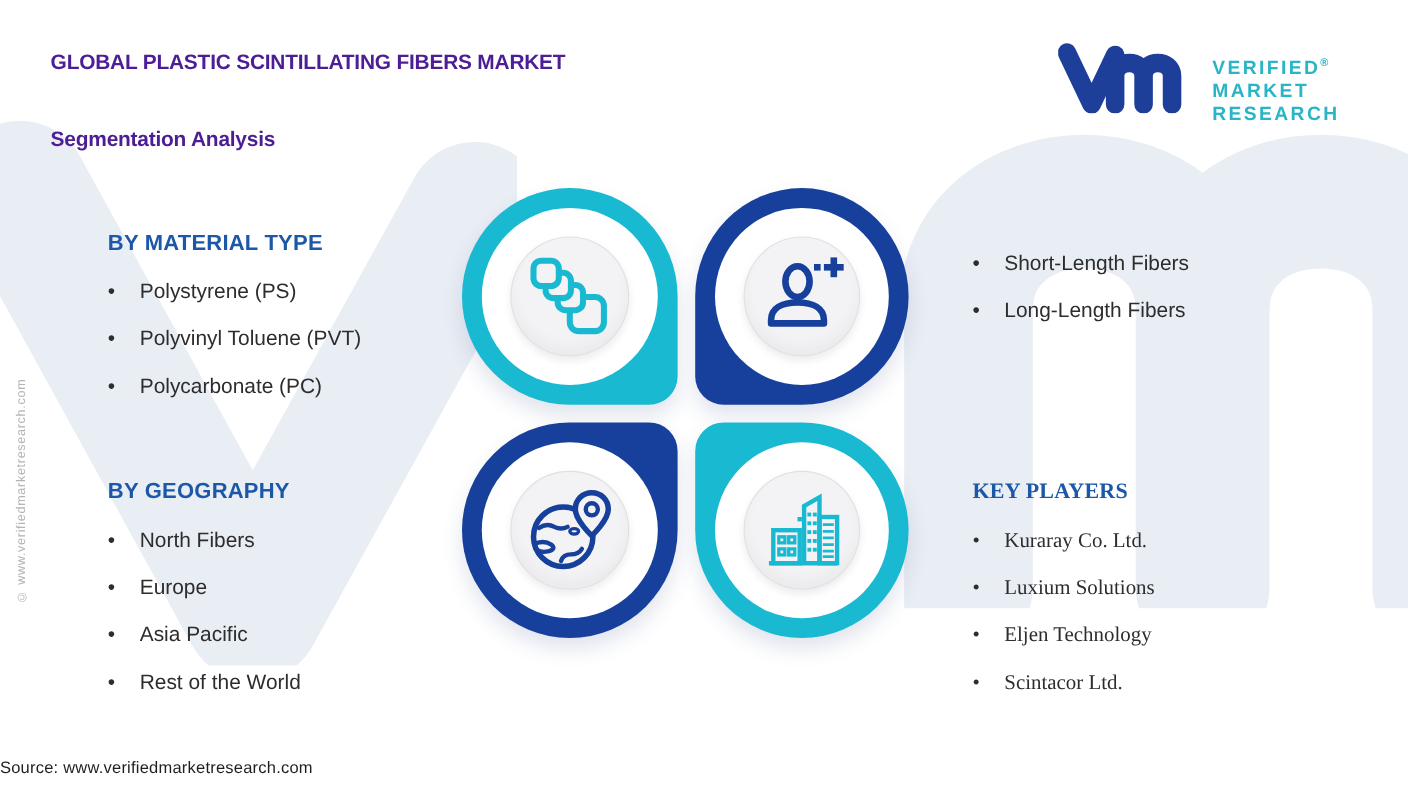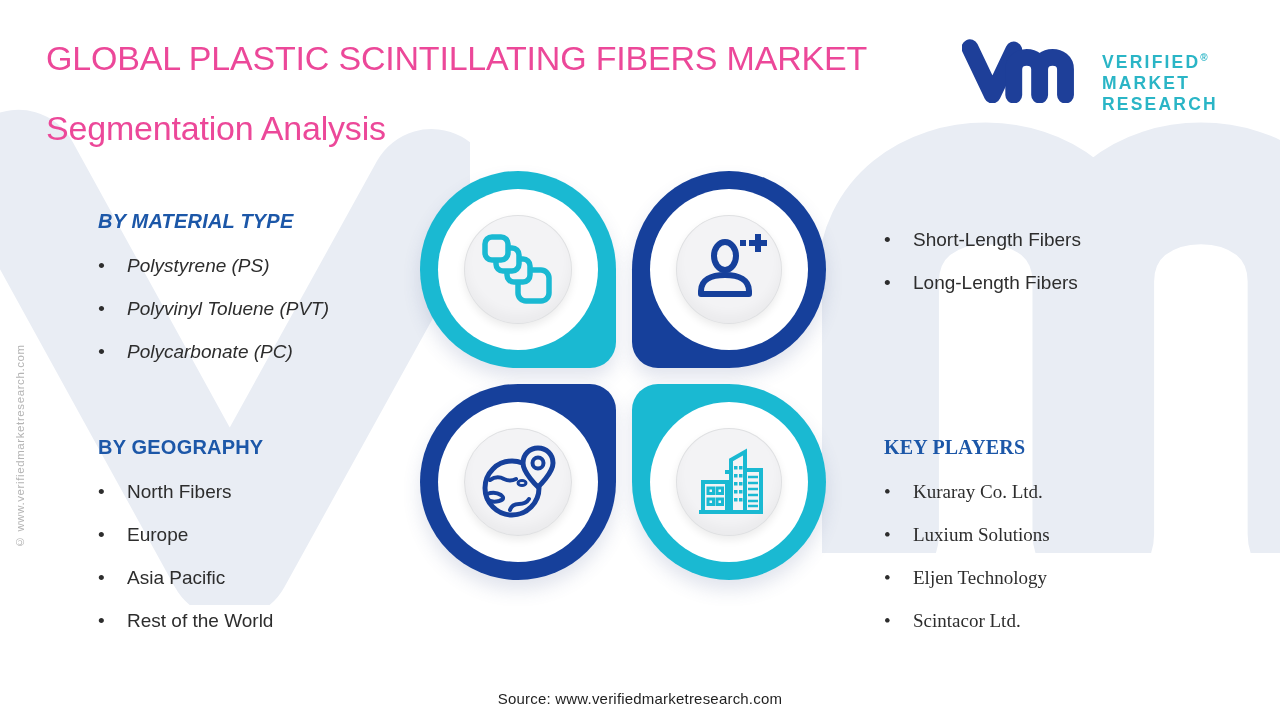--- a/index.html
+++ b/index.html
@@ -10,22 +10,22 @@
   .wm{position:absolute;z-index:0;}
   .wm-v{left:-30px;top:105px;}
   .wm-m{left:822px;top:85px;}
 
   
   .side-copy{position:absolute;left:14px;top:268px;height:280px;z-index:2;
              writing-mode:vertical-rl;transform:rotate(180deg);
              font-size:11.5px;color:#b4b4b4;letter-spacing:.6px;}
 
   
-  .title{position:absolute;left:46px;z-index:3;font-weight:400;color:#ec4899;
-         font-size:34px;line-height:32px;letter-spacing:-.2px;}
+  .title{position:absolute;left:46px;z-index:3;font-weight:700;color:#4c1d95;
+         font-size:19px;line-height:32px;letter-spacing:-.2px;}
   .title-1{top:42px;}
   .title-2{top:112px;}
 
   .logo{position:absolute;left:962px;top:33px;z-index:3;display:flex;align-items:flex-start;}
   .logo-text{margin-left:14px;margin-top:14px;color:#2ab5c6;font-weight:700;
              font-size:17.5px;line-height:21px;letter-spacing:2.2px;}
   .logo-text sup{font-size:10px;letter-spacing:0;}
 
   
   .cluster{position:absolute;left:420px;top:171px;width:406px;height:410px;z-index:2;}
@@ -34,31 +34,31 @@
   .q-tr{left:212px;top:0;width:194px;height:197px;background:#16409b;border-radius:50% 50% 50% 26px;}
   .q-bl{left:0;top:213px;width:196px;height:196px;background:#16409b;border-radius:50% 26px 50% 50%;}
   .q-br{left:212px;top:213px;width:194px;height:196px;background:#1ab9d2;border-radius:26px 50% 50% 50%;}
   .inner{position:absolute;inset:18px;background:#fff;border-radius:50%;}
   .disc{position:absolute;inset:26px;background:#f3f3f5;border:1px solid #dfe0e2;border-radius:50%;
         display:flex;align-items:center;justify-content:center;
         box-shadow:0 4px 8px rgba(0,0,0,.08), inset 0 -8px 12px rgba(0,0,0,.035);}
 
   
   .seg{position:absolute;z-index:3;}
-  .sec-material{left:98px;top:208px;font-style:italic;}
+  .sec-material{left:98px;top:208px;}
   .sec-length{left:884px;top:208px;}
   .sec-geography{left:98px;top:434px;}
   .sec-players{left:884px;top:434px;font-family:Liberation Serif, serif;}
   .seg-h{margin:0;font-size:20px;font-weight:700;color:#1c57a8;height:26px;line-height:26px;letter-spacing:.2px;}
   .seg-list{list-style:none;margin:10px 0 0 0;padding:0;}
   .seg-list li{height:43px;display:flex;align-items:center;font-size:19px;color:#2d2d2d;}
   .b{width:29px;flex:0 0 29px;}
 
   
-  .source{position:absolute;left:0;right:0;top:690px;text-align:center;z-index:3;
+  .source{position:absolute;left:0;right:0;top:690px;text-align:left;z-index:3;
           font-size:15px;color:#1f1f1f;letter-spacing:.2px;}
 </style>
 </head>
 <body>
 
 <div class="canvas">
 
   <svg class="wm wm-v" width="500" height="500" viewBox="0 0 52 52">
     <path d="M5,7 L27,47 L48,9" fill="none" stroke="#e9edf4" stroke-width="13" stroke-linecap="round" stroke-linejoin="round"></path>
   </svg>

